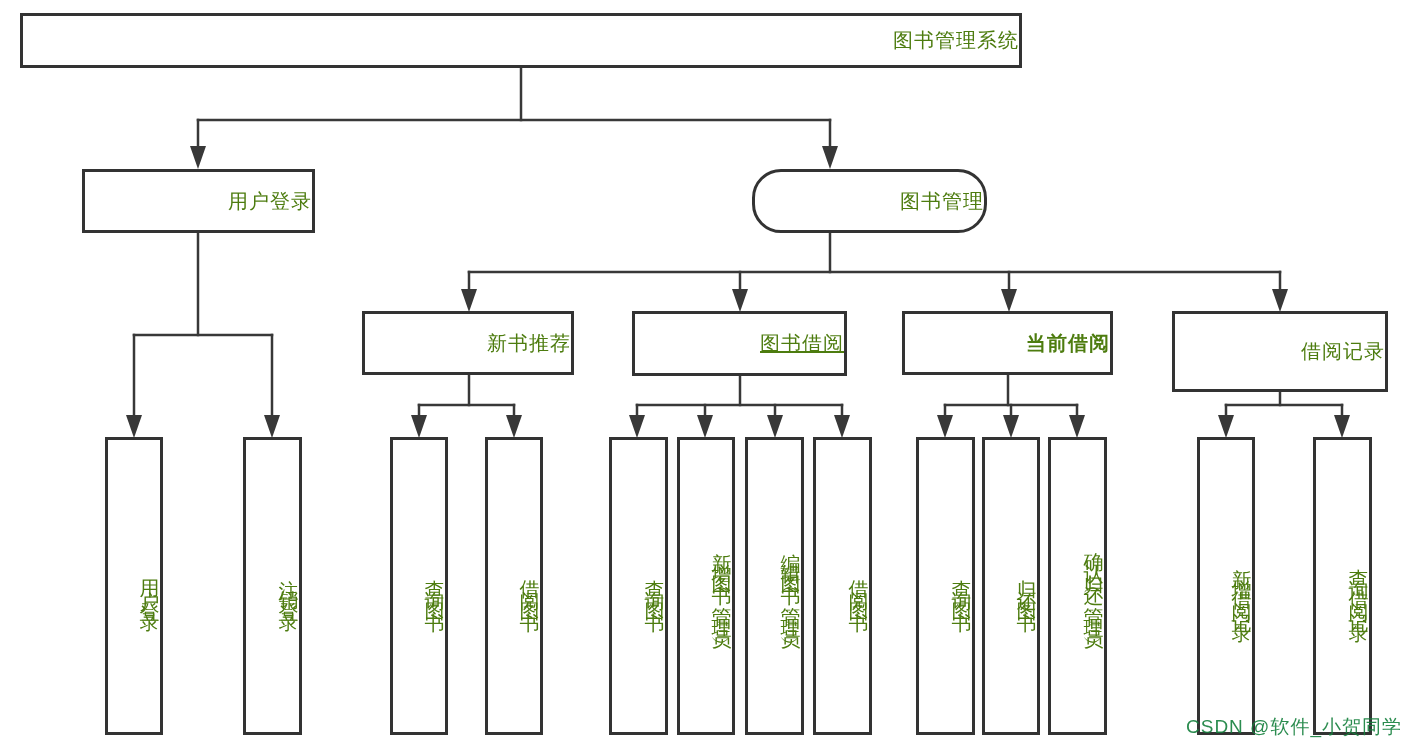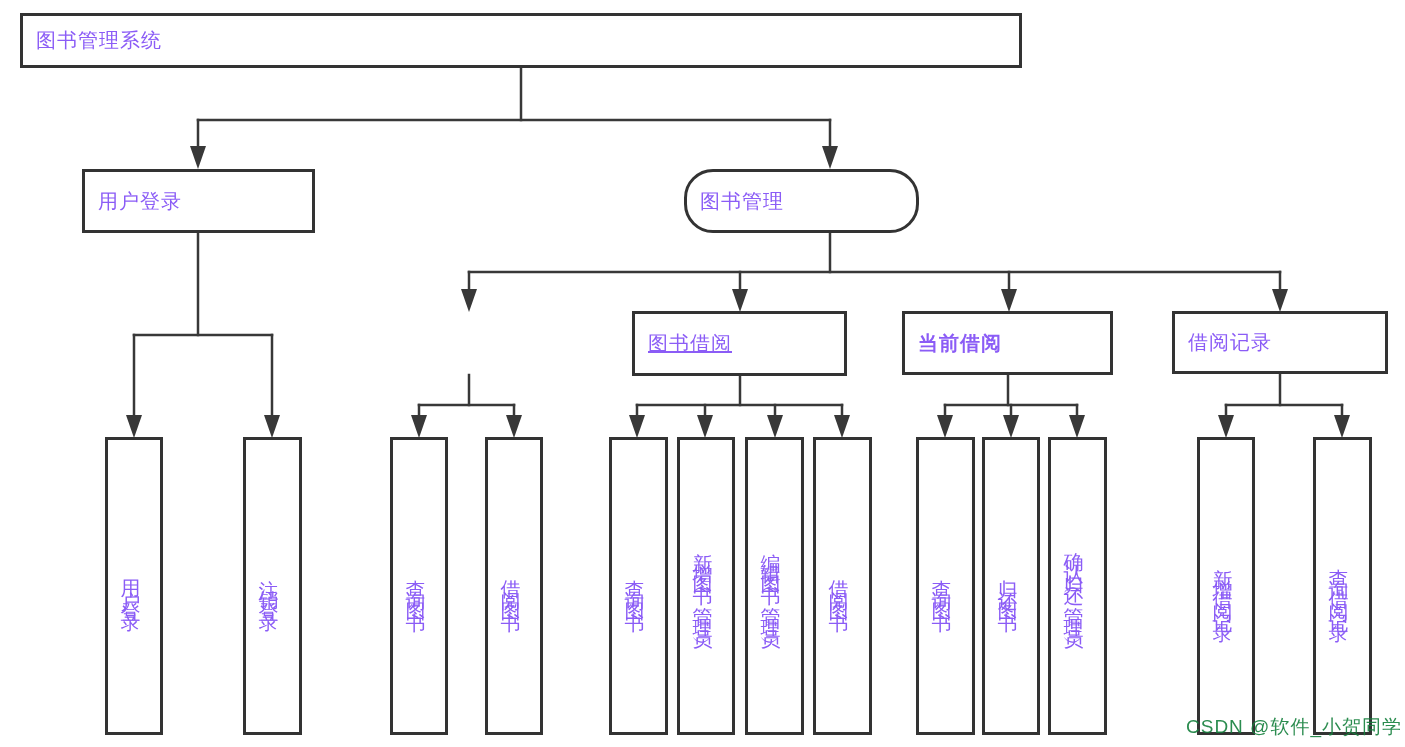--- a/index.html
+++ b/index.html
@@ -24,22 +24,22 @@
     position: absolute;
     left: 0; top: 0;
   }
   .node {
     position: absolute;
     box-sizing: border-box;
     background: #ffffff;
     border: 3px solid #333333;
     display: flex;
     align-items: center;
-    justify-content: flex-start;
-    color: #8b5cf6;
+    justify-content: flex-end;
+    color: #4d7c0f;
     font-size: 20px;
     letter-spacing: 1px;
     white-space: nowrap;
     padding-left: 13px;
   }
   .leaf .v {
     writing-mode: vertical-lr;
     text-orientation: mixed;
     letter-spacing: 11px;
     line-height: 1;
@@ -127,31 +127,34 @@
     </g>
   </svg>
 
   <div class="node" style="left:20px;top:13px;width:1002px;height:55px;">
     <span>图书管理系统</span>
   </div>
 
   <div class="node" style="left:82px;top:169px;width:233px;height:64px;">
     <span>用户登录</span>
   </div>
-  <div class="node" style="left:684px;top:169px;width:235px;height:64px;border-radius:29px;">
+  <div class="node" style="left:752px;top:169px;width:235px;height:64px;border-radius:29px;">
     <span>图书管理</span>
   </div>
 
+  <div class="node" style="left:362px;top:311px;width:212px;height:64px;">
+    <span>新书推荐</span>
+  </div>
   <div class="node" style="left:632px;top:311px;width:215px;height:65px;text-decoration:underline;">
     <span>图书借阅</span>
   </div>
   <div class="node" style="left:902px;top:311px;width:211px;height:64px;font-weight:bold;">
     <span>当前借阅</span>
   </div>
-  <div class="node" style="left:1172px;top:311px;width:216px;height:63px;">
+  <div class="node" style="left:1172px;top:311px;width:216px;height:81px;">
     <span>借阅记录</span>
   </div>
 
   <div class="node leaf" style="left:105px;top:437px;width:58px;height:298px;">
     <span class="v">用户登录</span>
   </div>
   <div class="node leaf" style="left:243px;top:437px;width:59px;height:298px;">
     <span class="v">注销登录</span>
   </div>
 

